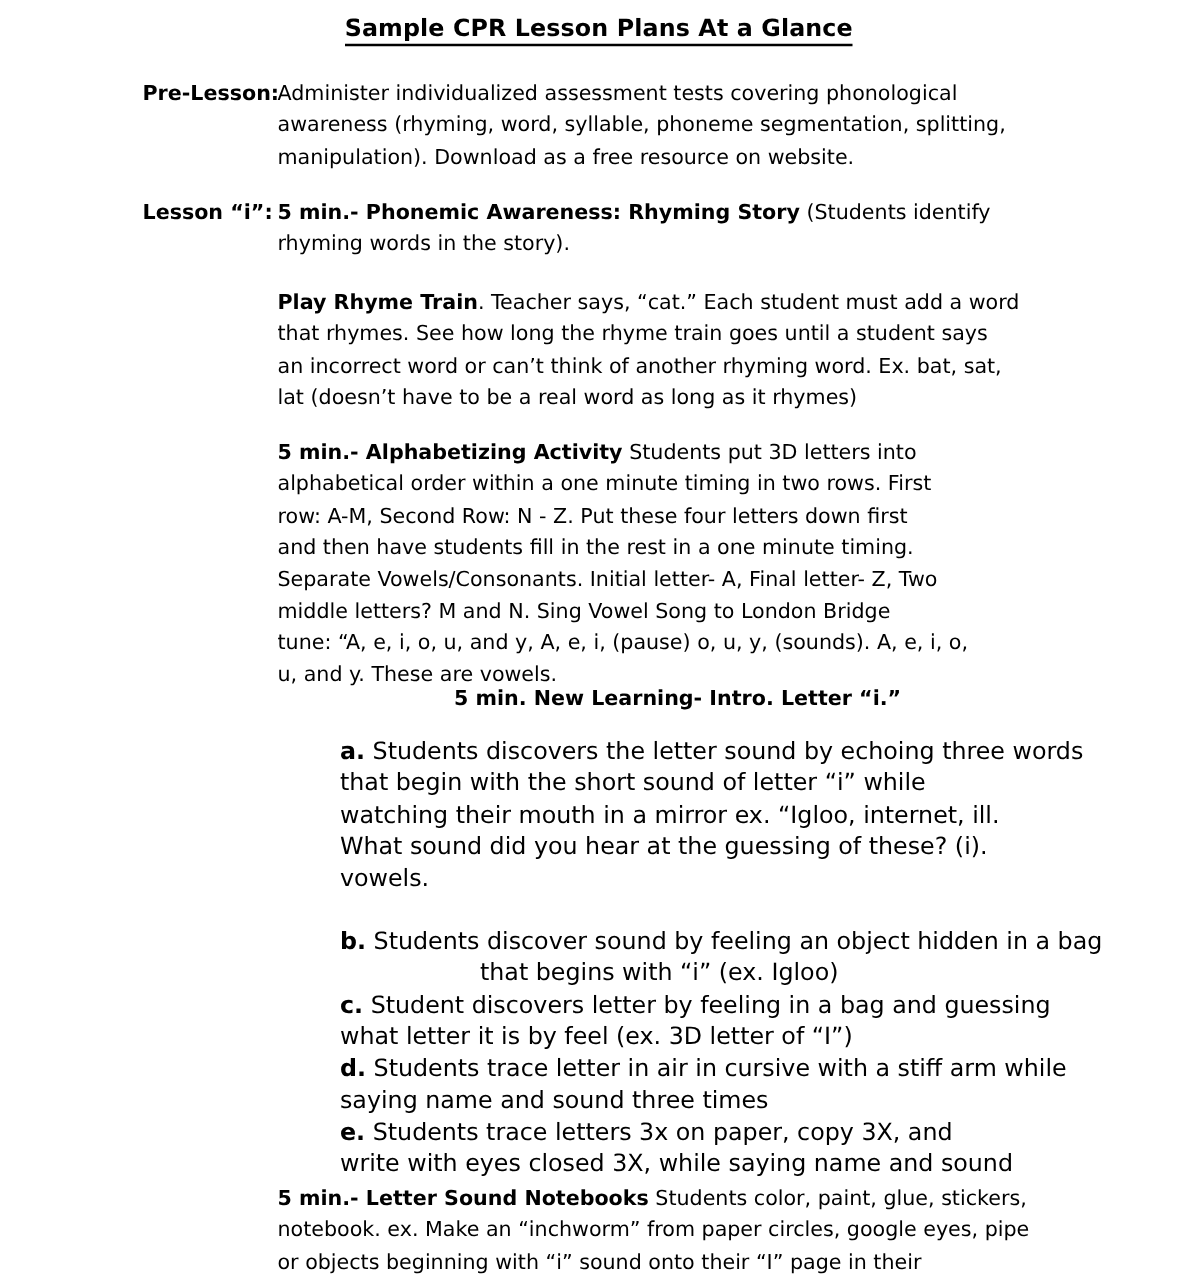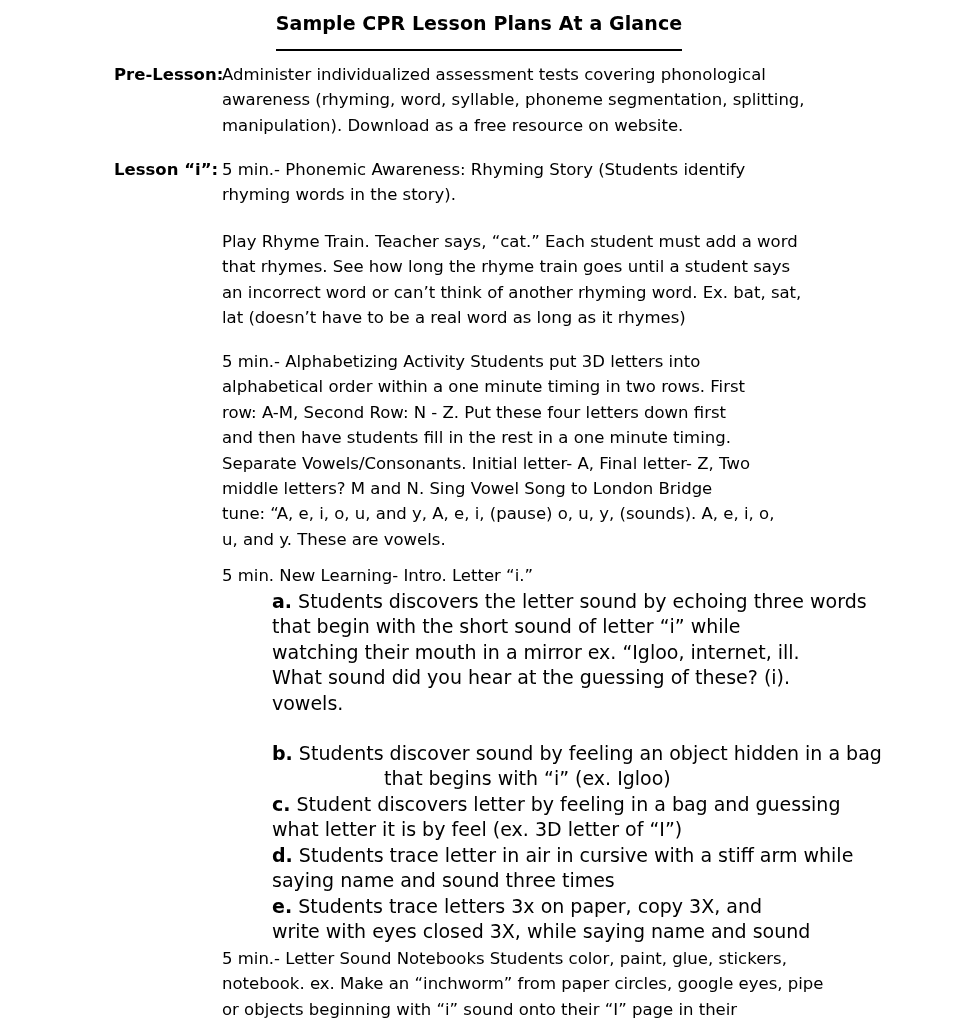--- a/index.html
+++ b/index.html
@@ -29,21 +29,21 @@
     left: 0;
     top: 12px;
     width: 958px;
     text-align: center;
     font-size: 19px;
     font-weight: bold;
     letter-spacing: 0.1px;
   }
   .doc-title span.title-text {
     border-bottom: 2px solid #000;
-    padding-bottom: 15px;
+    padding-bottom: 1px;
   }
 
   .label {
     position: absolute;
     font-weight: bold;
     font-size: 16.5px;
     line-height: 25.4px;
     white-space: nowrap;
   }
 
@@ -62,21 +62,21 @@
     font-size: 19px;
     line-height: 25.4px;
   }
 
   .ln {
     display: block;
     white-space: pre;
   }
 
   b, .b {
-    font-weight: normal;
+    font-weight: bold;
   }
 
   .marker {
     font-weight: bold;
   }
 
   .deep-indent {
     display: block;
     white-space: pre;
     padding-left: 112px;
@@ -115,21 +115,21 @@
     <span class="ln"><b>5 min.- Alphabetizing Activity</b><span> Students put 3D letters into</span></span>
     <span class="ln">alphabetical order within a one minute timing in two rows. First</span>
     <span class="ln">row: A-M, Second Row: N - Z. Put these four letters down first</span>
     <span class="ln">and then have students fill in the rest in a one minute timing.</span>
     <span class="ln">Separate Vowels/Consonants. Initial letter- A, Final letter- Z, Two</span>
     <span class="ln">middle letters? M and N. Sing Vowel Song to London Bridge</span>
     <span class="ln">tune: “A, e, i, o, u, and y, A, e, i, (pause) o, u, y, (sounds). A, e, i, o,</span>
     <span class="ln">u, and y. These are vowels.</span>
   </div>
 
-  <div class="body-col" style="top:563px;">
+  <div class="body-col" style="top:546px;text-align:center;">
     <span class="ln b">5 min. New Learning- Intro. Letter “i.”</span>
   </div>
 
   <div class="sub-col" style="top:589px;">
     <span class="ln"><span class="marker">a.</span><span> Students discovers the letter sound by echoing three words</span></span>
     <span class="ln">that begin with the short sound of letter “i” while</span>
     <span class="ln">watching their mouth in a mirror ex. “Igloo, internet, ill.</span>
     <span class="ln">What sound did you hear at the guessing of these? (i).</span>
     <span class="ln">vowels.</span>
   </div>

